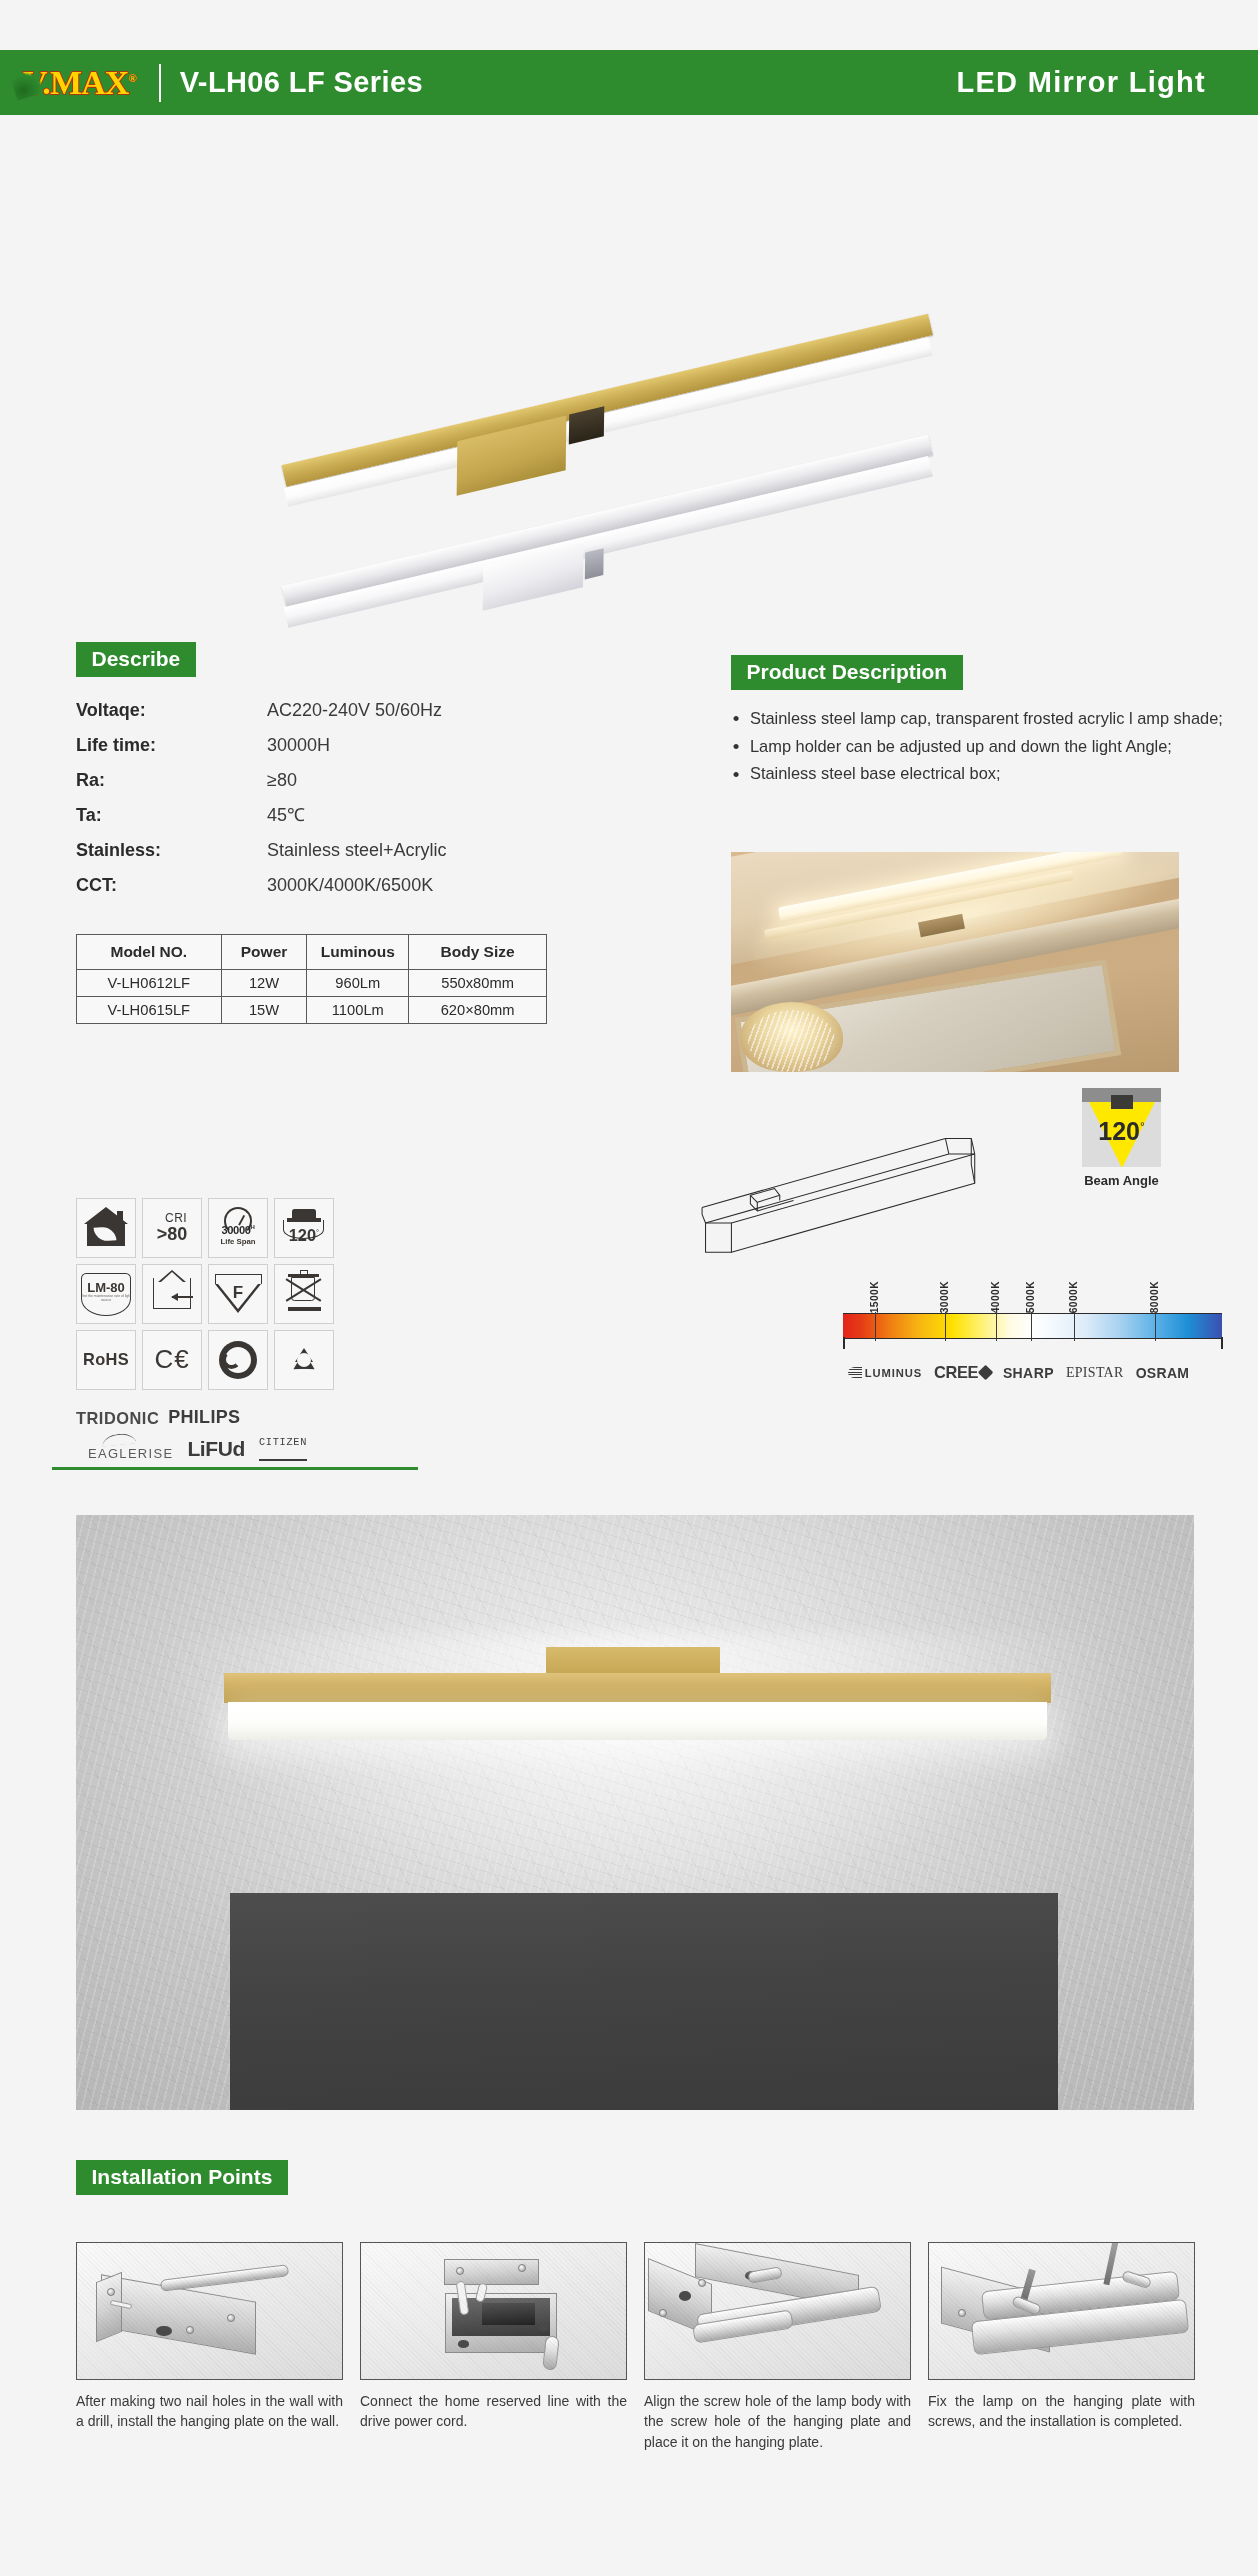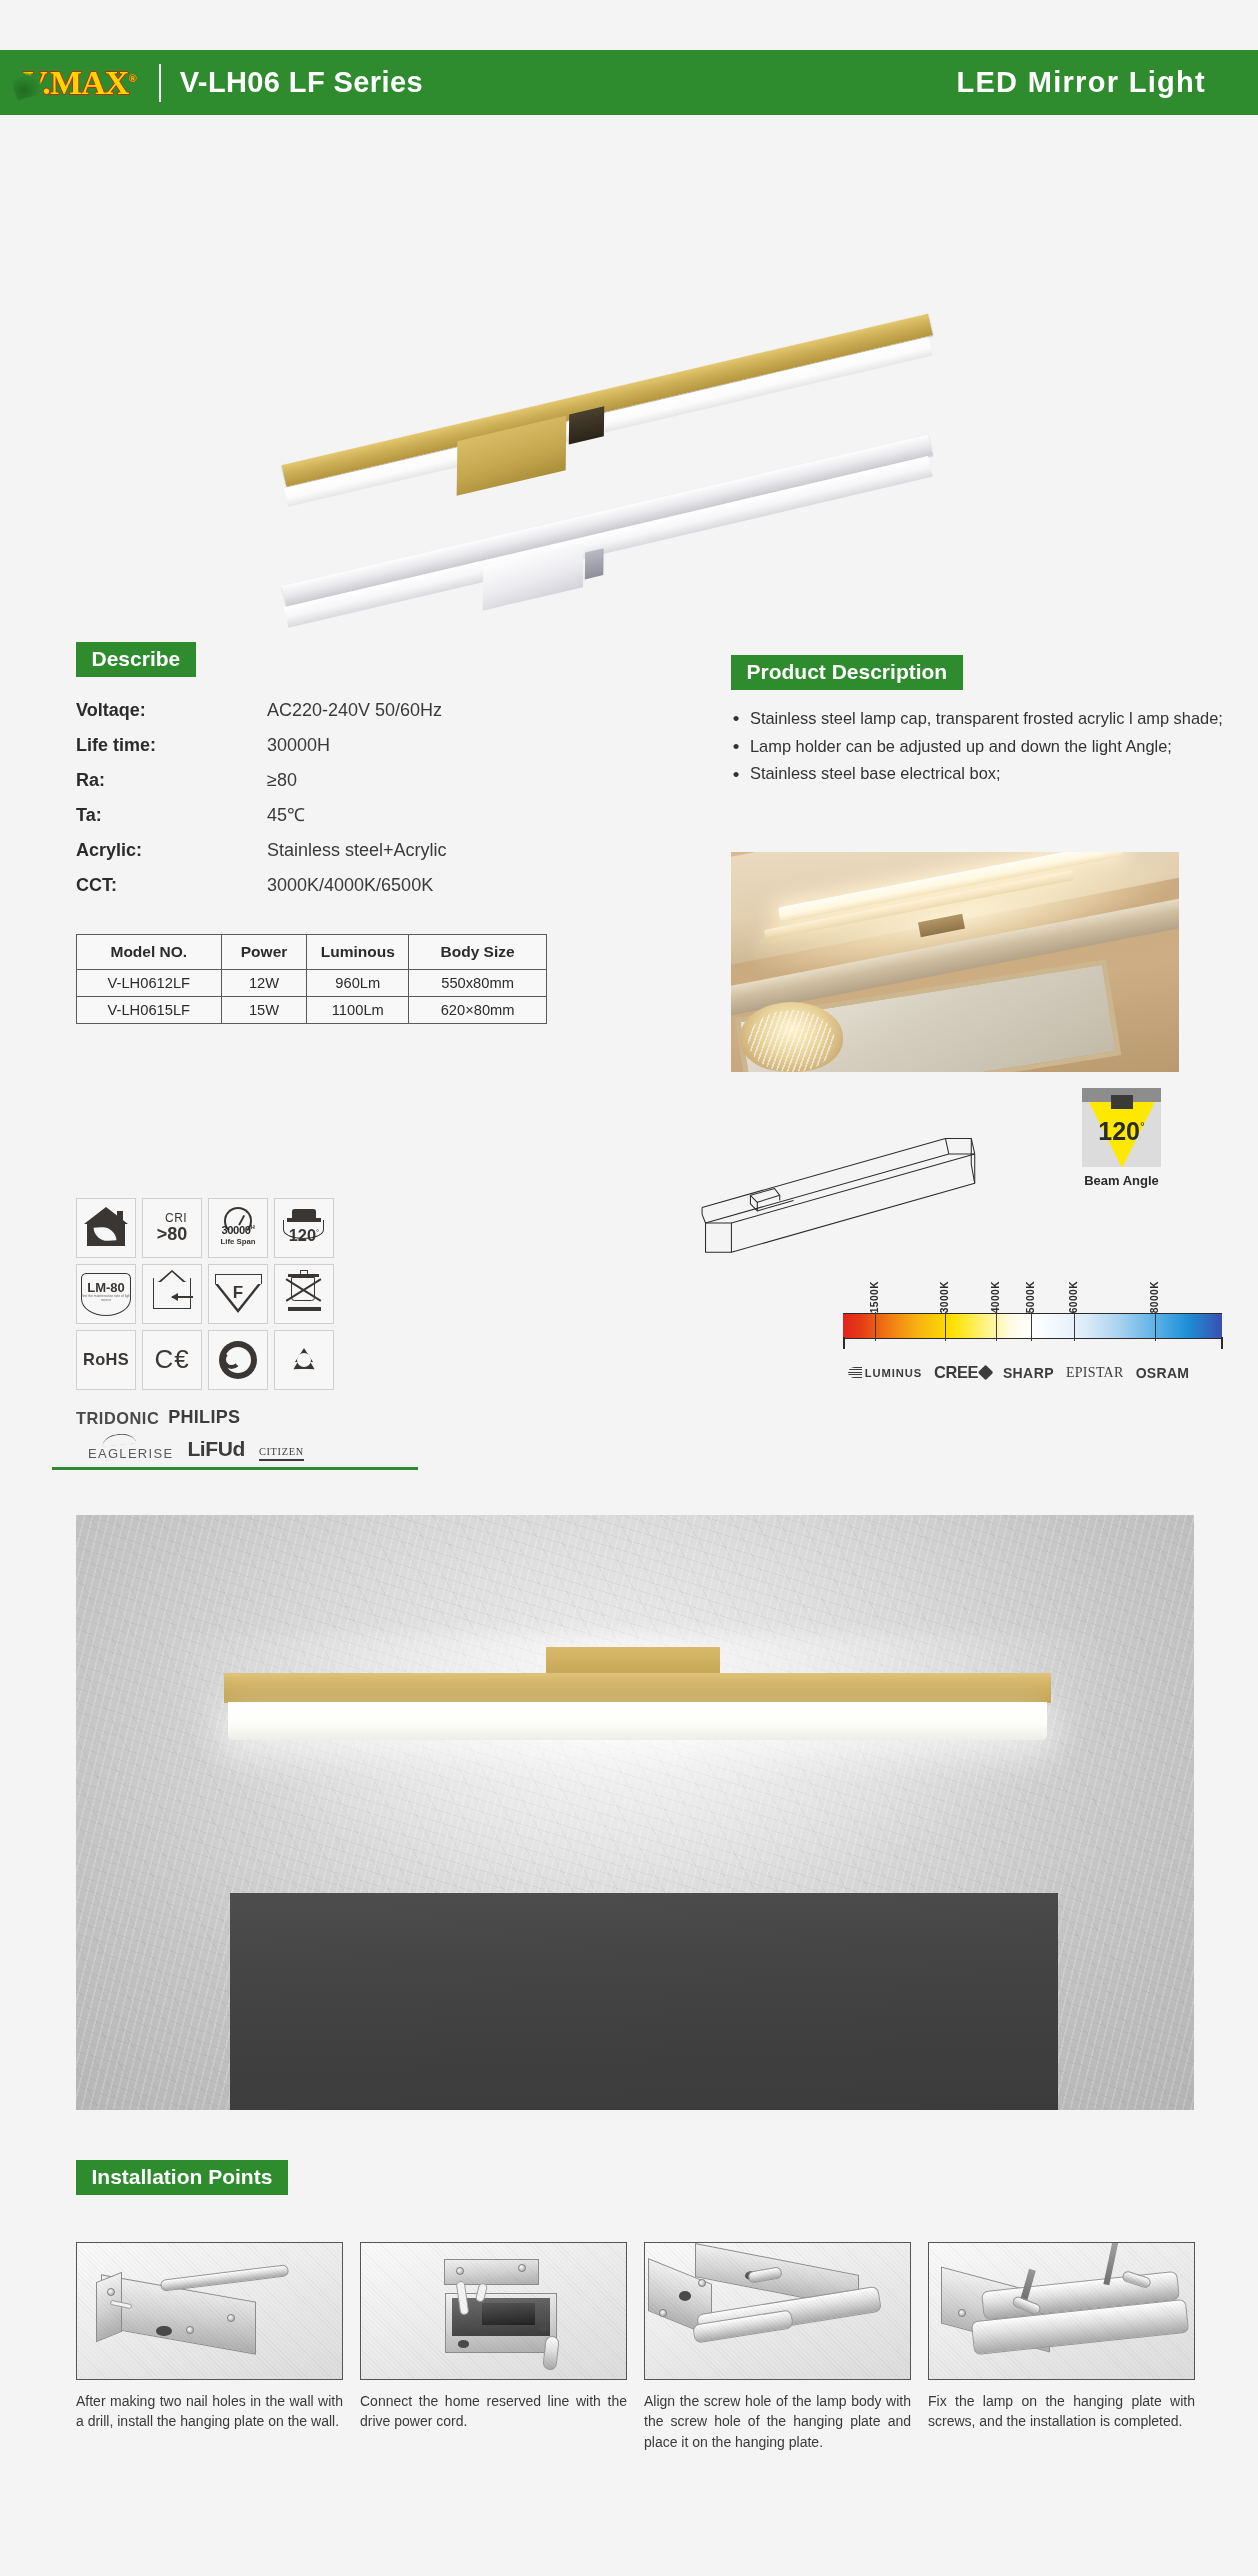--- a/index.html
+++ b/index.html
@@ -336,22 +336,22 @@
   .br-tridonic { font-size: 16.4px; font-weight: bold; letter-spacing: 0.5px; color:#4a4a4a; }
   .br-philips { font-size: 18px; font-weight: bold; letter-spacing: 0.3px; color:#3c3c3c; }
   .br-eaglerise { position: relative; font-size: 13px; letter-spacing: 1.3px; color:#5a5a5a; }
   .br-eaglerise::before {
     content:""; position:absolute; left:14px; top:-11.2px; width:34px; height:10.3px;
     border-top: 1.7px solid #5a5a5a; border-radius: 50%/100% 100% 0 0;
     transform: rotate(-6deg);
   }
   .br-lifud { font-size: 21px; font-weight: bold; letter-spacing: -0.4px; color:#3c3c3c; }
   .br-citizen {
-    font-family: Liberation Serif, serif; font-size: 10.3px; letter-spacing: 0.7px;
-    color:#3c3c3c; border-bottom: 2.6px solid #3c3c3c; padding-bottom: 1px; line-height:1.1;
+    font-family: Liberation Mono, monospace; font-size: 10.3px; letter-spacing: 0.7px;
+    color:#3c3c3c; border-bottom: 2.6px solid #3c3c3c; padding-bottom: 10px; line-height:1.1;
   }
   .green-rule { position:absolute; left:52px; top:1467px; width: 366px; height: 2.6px; background:#2e8b2e; }
 
   
   .cct-wrap { position: absolute; left: 843px; top: 1260px; width: 379px; }
   .cct-ticks { position: relative; height: 53px; }
   .cct-tick {
     position: absolute; bottom: 0; width: 14px;
     font-size: 10.3px; font-weight: bold; letter-spacing: 0.4px; color: #2b2b2b;
     writing-mode: vertical-rl; text-orientation: mixed; transform: rotate(180deg);
@@ -495,21 +495,21 @@
       </div>
       <div class="spec-row">
         <div class="spec-key">Ra:</div>
         <div class="spec-val">≥80</div>
       </div>
       <div class="spec-row">
         <div class="spec-key">Ta:</div>
         <div class="spec-val">45℃</div>
       </div>
       <div class="spec-row">
-        <div class="spec-key">Acrylic:</div>
+        <div class="spec-key">Stainless:</div>
         <div class="spec-val">Stainless steel+Acrylic</div>
       </div>
       <div class="spec-row">
         <div class="spec-key">CCT:</div>
         <div class="spec-val">3000K/4000K/6500K</div>
       </div>
     </div>
   </div>
 
   <table class="model-table">

